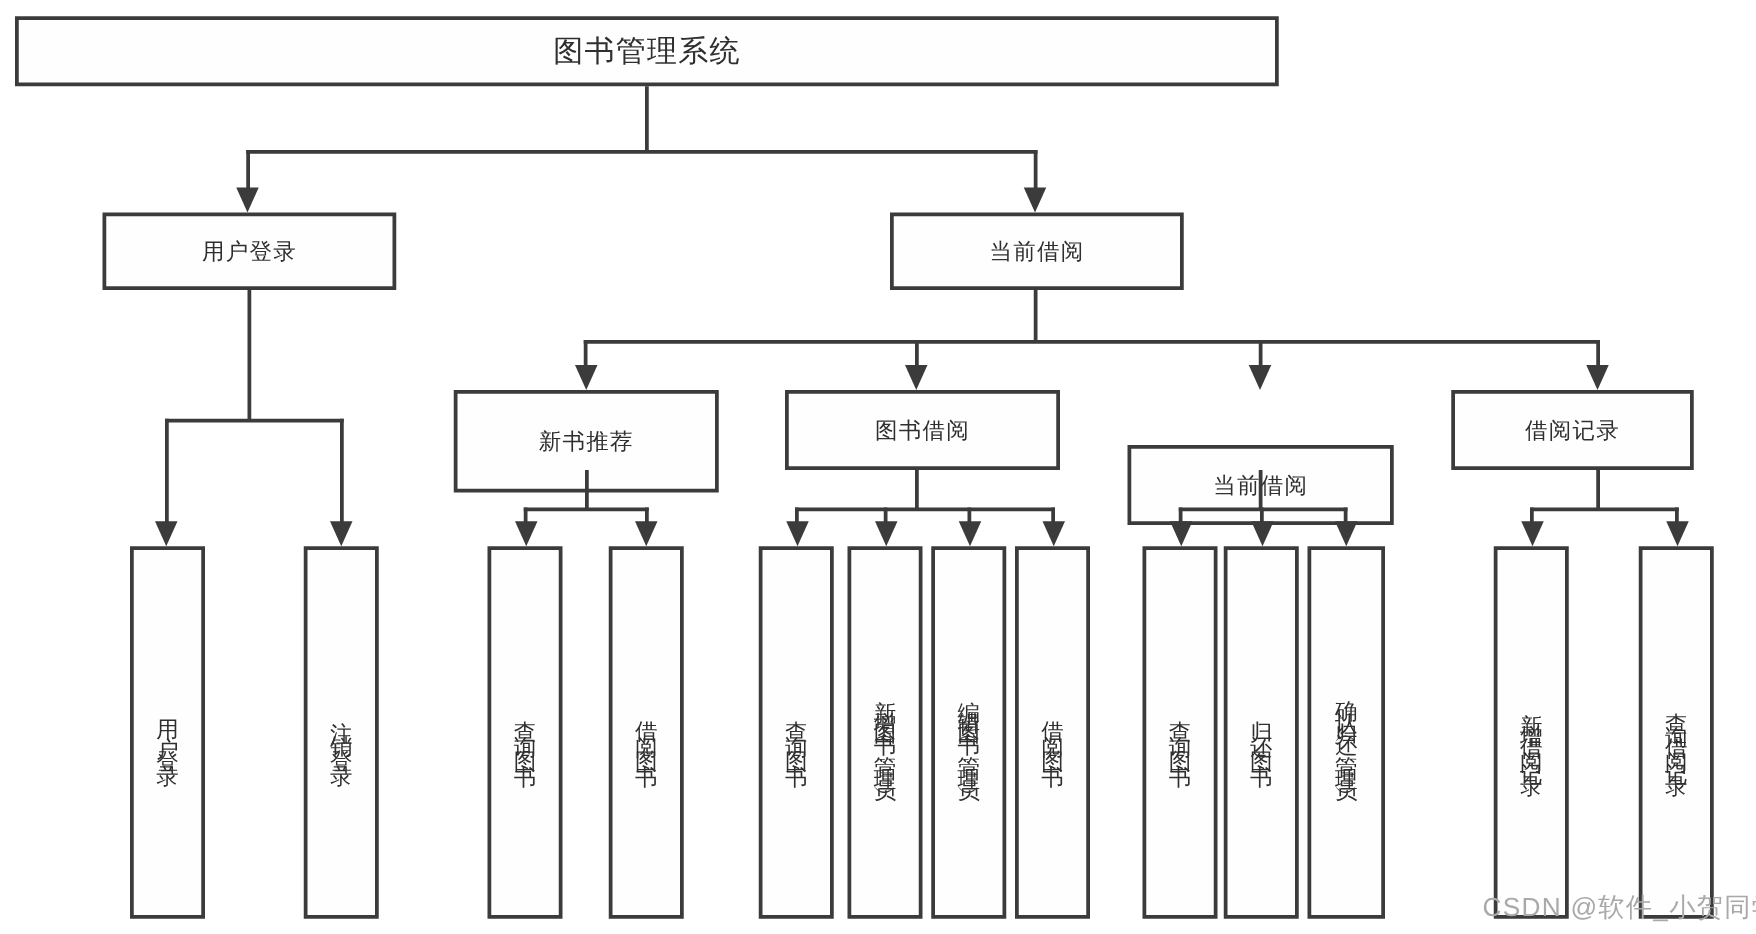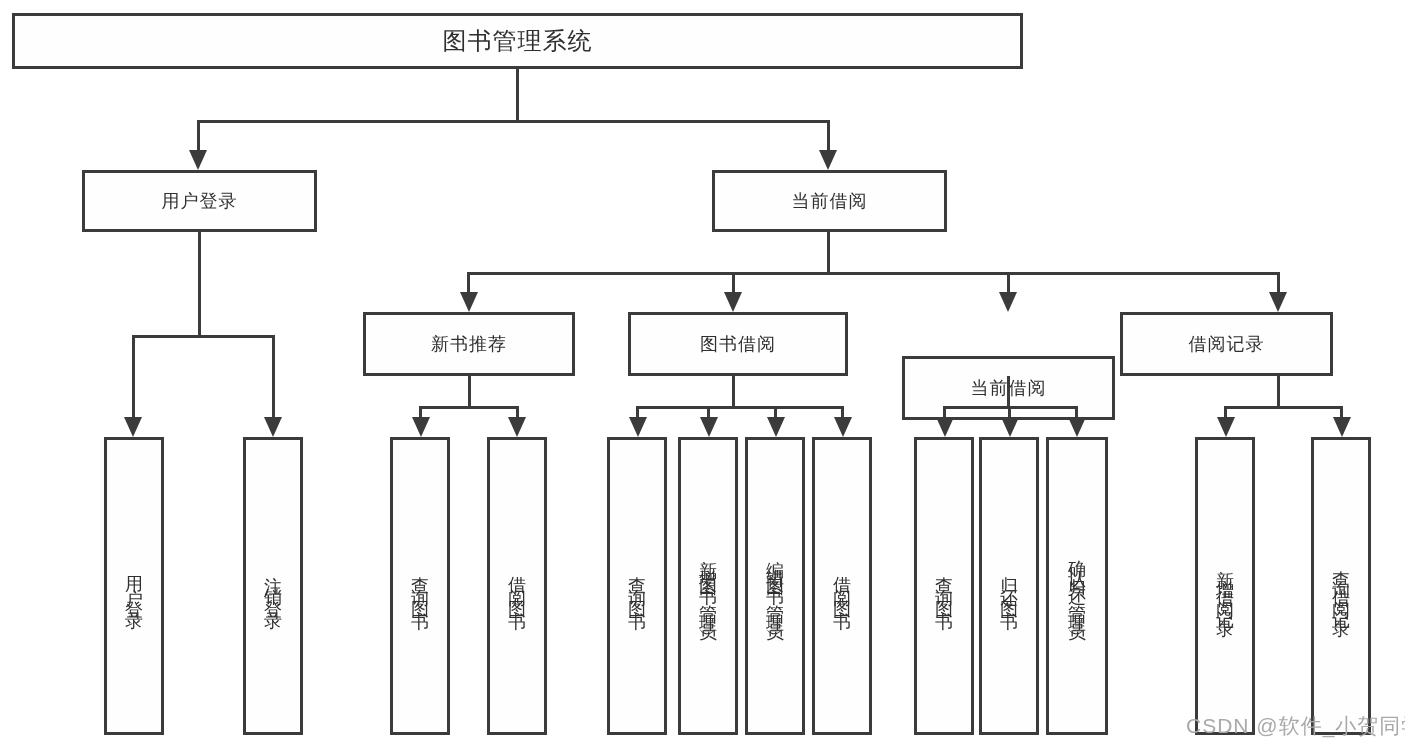--- a/index.html
+++ b/index.html
@@ -86,30 +86,30 @@
   <div class="line h" style="left:467px;top:272px;width:813px;"></div>
   <div class="line v" style="left:467px;top:272px;height:32px;"></div>
   <div class="arrow" style="left:460px;top:292px;"></div>
   <div class="line v" style="left:732px;top:272px;height:32px;"></div>
   <div class="arrow" style="left:724px;top:292px;"></div>
   <div class="line v" style="left:1007px;top:272px;height:32px;"></div>
   <div class="arrow" style="left:999px;top:292px;"></div>
   <div class="line v" style="left:1277px;top:272px;height:32px;"></div>
   <div class="arrow" style="left:1269px;top:292px;"></div>
 
-  <div class="box" style="left:363px;top:312px;width:212px;height:64px;">
+  <div class="box" style="left:363px;top:312px;width:212px;height:82px;">
     <span>新书推荐</span>
   </div>
   <div class="box" style="left:628px;top:312px;width:220px;height:64px;">
     <span>图书借阅</span>
   </div>
   <div class="box" style="left:902px;top:312px;width:213px;height:64px;margin-top:44px;">
     <span>当前借阅</span>
   </div>
-  <div class="box" style="left:1120px;top:312px;width:213px;height:64px;">
+  <div class="box" style="left:1161px;top:312px;width:194px;height:64px;">
     <span>借阅记录</span>
   </div>
 
   <div class="line v" style="left:468px;top:376px;height:32px;"></div>
   <div class="line h" style="left:419px;top:406px;width:100px;"></div>
   <div class="line v" style="left:419px;top:406px;height:25px;"></div>
   <div class="arrow" style="left:412px;top:417px;"></div>
   <div class="line v" style="left:516px;top:406px;height:25px;"></div>
   <div class="arrow" style="left:508px;top:417px;"></div>
 

